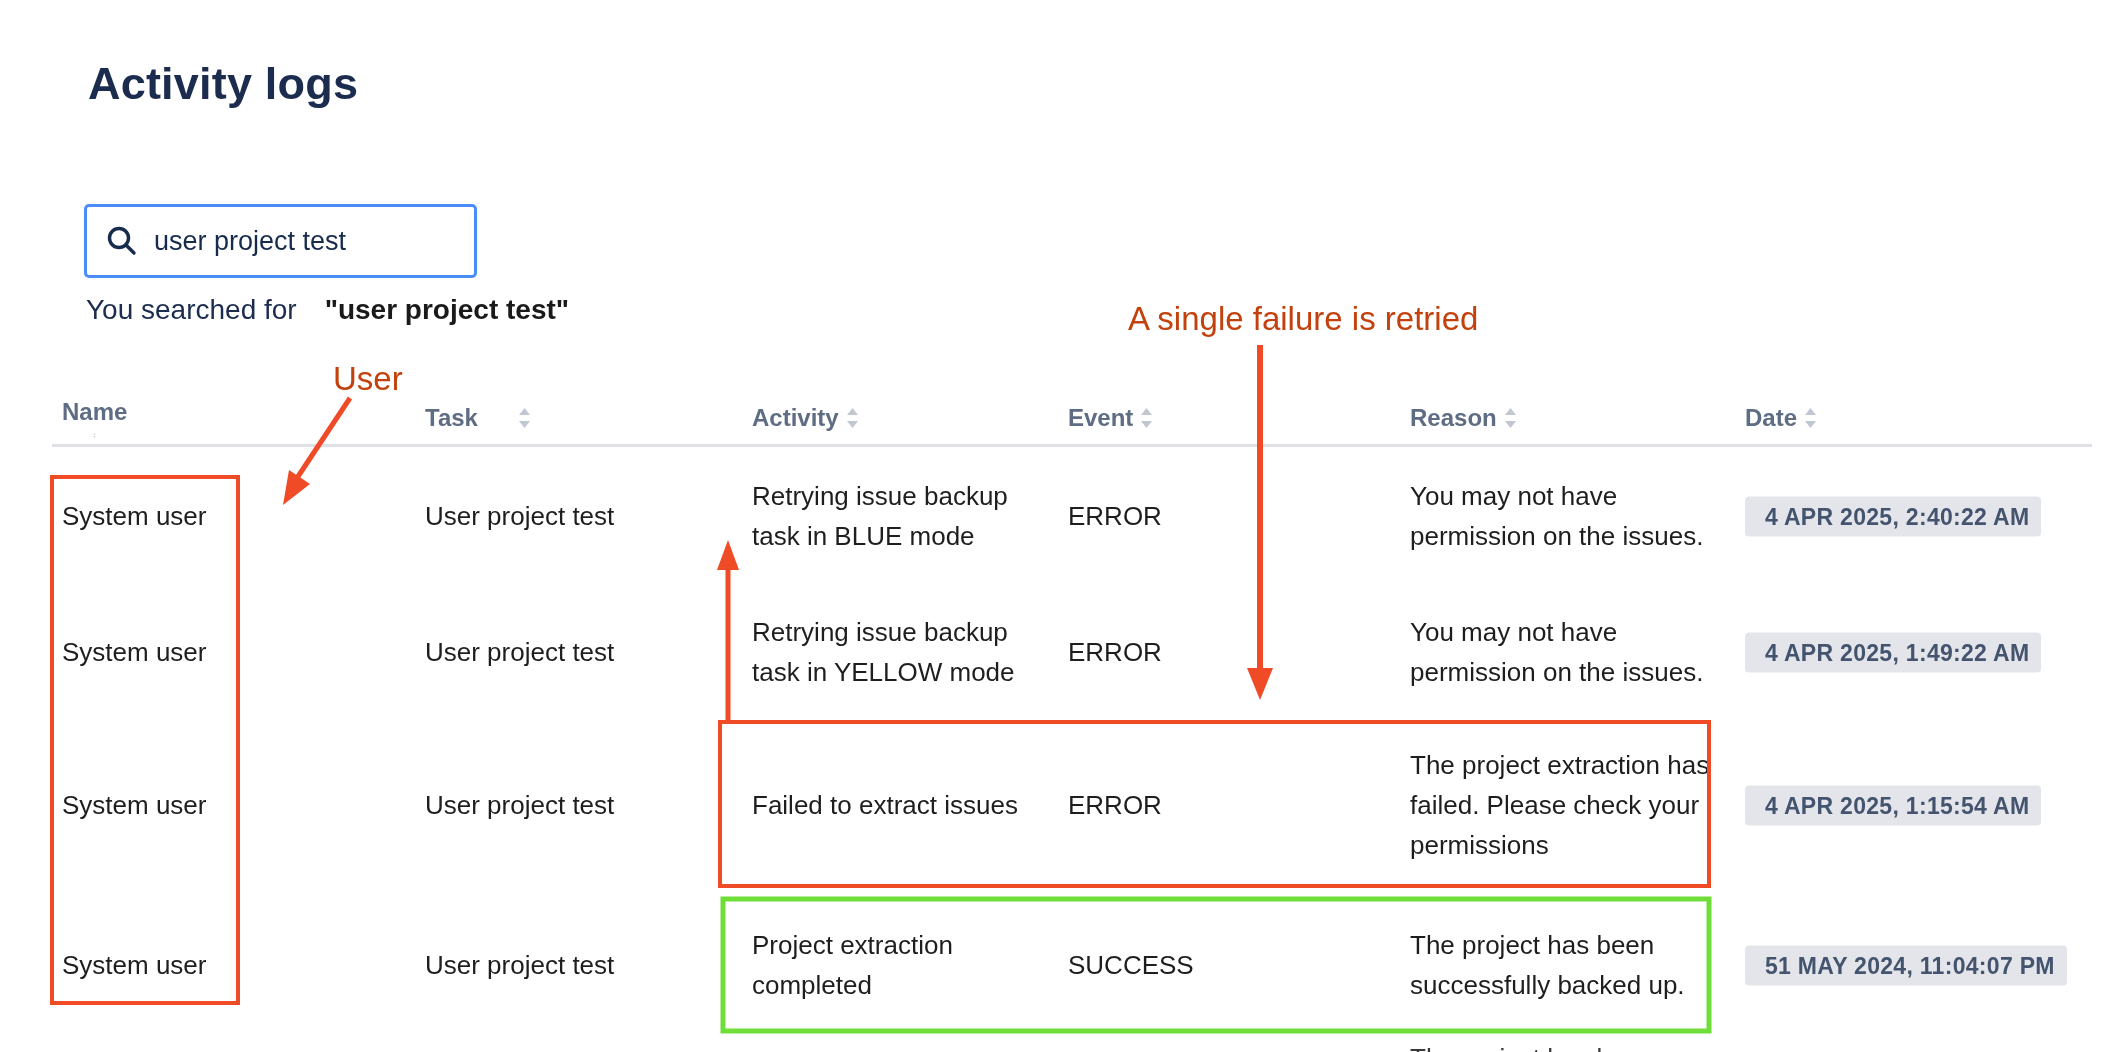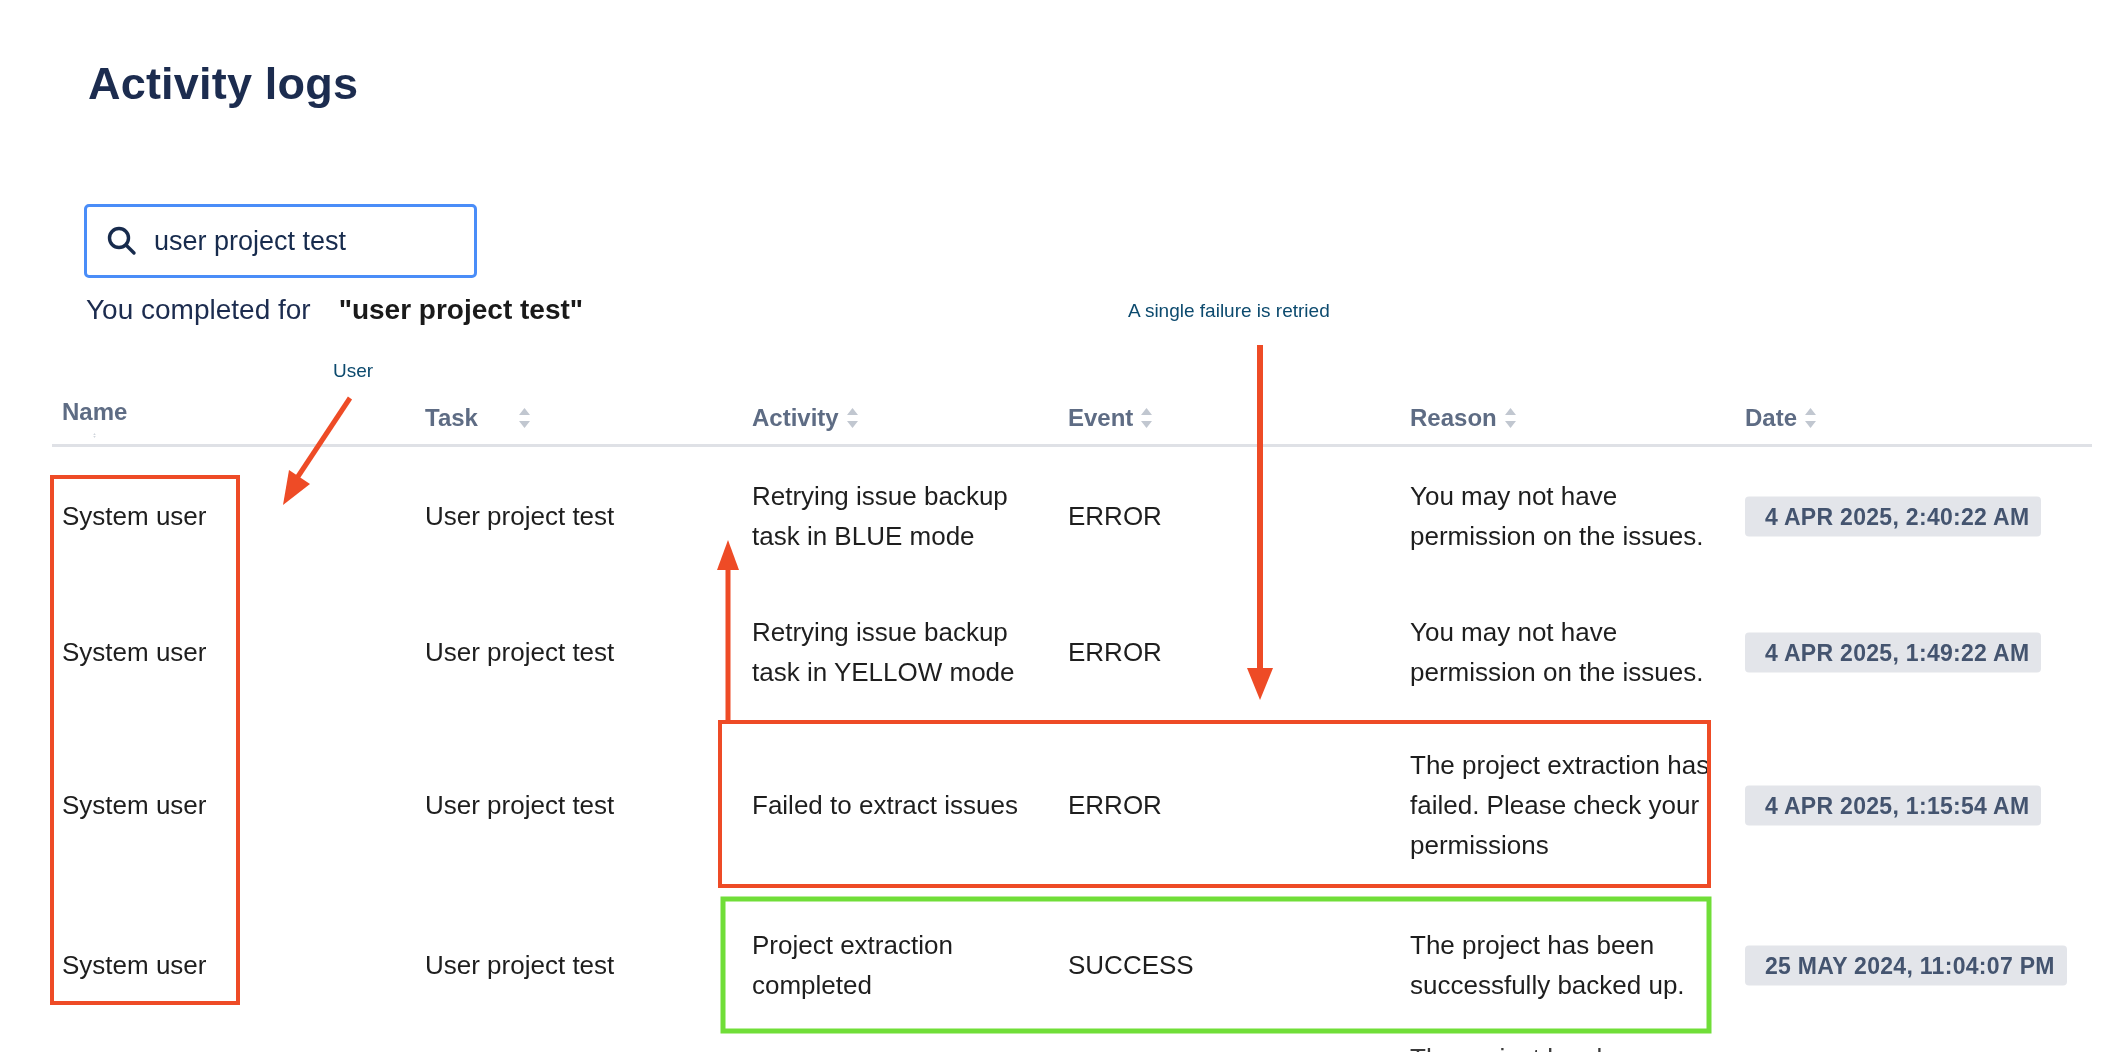--- a/index.html
+++ b/index.html
@@ -60,21 +60,21 @@
   .th-event    { left:1068px; }
   .th-reason   { left:1410px; }
   .th-date     { left:1745px; }
   .lozenge {
     display:inline-block; background:#E3E5EA; color:#44546F;
     font-size:23px; font-weight:700; line-height:1;
     padding:9px 12px 8px 20px; border-radius:4px; white-space:nowrap;
     letter-spacing:0.3px;
   }
   
-  .anno-text { position:absolute; color:#0c4a6e; font-size:19px; }
+  .anno-text { position:absolute; color:#c2410c; font-size:33px; }
   .anno-retry { left:1128px; top:300px; }
   .anno-user  { left:333px;  top:360px; }
   #overlay {
     position:absolute; left:0; top:0; width:2126px; height:1052px;
     pointer-events:none;
   }
   .partial-next-row {
     position:absolute; left:1410px; top:1043px; width:300px; height:9px;
     overflow:hidden; font-size:26px; color:#3A3A3A; line-height:1.2;
   }
@@ -88,21 +88,21 @@
 
   <div class="search-box">
     <svg width="34" height="34" viewBox="0 0 34 34">
       <circle cx="14" cy="14" r="9.5" fill="none" stroke="#172B4D" stroke-width="3.4"></circle>
       <line x1="21" y1="21" x2="29" y2="29" stroke="#172B4D" stroke-width="3.4" stroke-linecap="round"></line>
     </svg>
     <input class="search-input" type="text" value="user project test" style="">
   </div>
 
   <div class="searched-line">
-    <span>You completed for</span>
+    <span>You searched for</span>
     <span class="searched-query">"user project test"</span>
   </div>
 
   <div class="th-row">
     <div class="th th-name">
       <span>Name</span>
       <svg width="13" height="22" viewBox="0 0 13 22">
           <polygon points="6.5,1 12,8 1,8" fill="#C1C7D0"></polygon>
           <polygon points="6.5,21 1,14 12,14" fill="#C1C7D0"></polygon>
         </svg>
@@ -171,21 +171,21 @@
     <div class="cell col-reason">The project extraction has failed. Please check your permissions</div>
     <div class="cell col-date"><span class="lozenge">4 APR 2025, 1:15:54 AM</span></div>
   </div>
 
   <div class="row row4">
     <div class="cell col-name">System user</div>
     <div class="cell col-task">User project test</div>
     <div class="cell col-activity">Project extraction completed</div>
     <div class="cell col-event">SUCCESS</div>
     <div class="cell col-reason">The project has been successfully backed up.</div>
-    <div class="cell col-date"><span class="lozenge">25 MAY 2024, 11:04:07 PM</span></div>
+    <div class="cell col-date"><span class="lozenge">51 MAY 2024, 11:04:07 PM</span></div>
   </div>
 
   <div class="partial-next-row">The project has been</div>
 
   <div class="anno-text anno-retry">A single failure is retried</div>
   <div class="anno-text anno-user">User</div>
 
   <svg id="overlay">
 
     <rect x="52" y="477" width="186" height="526" fill="none" stroke="#EE4B26" stroke-width="4"></rect>

